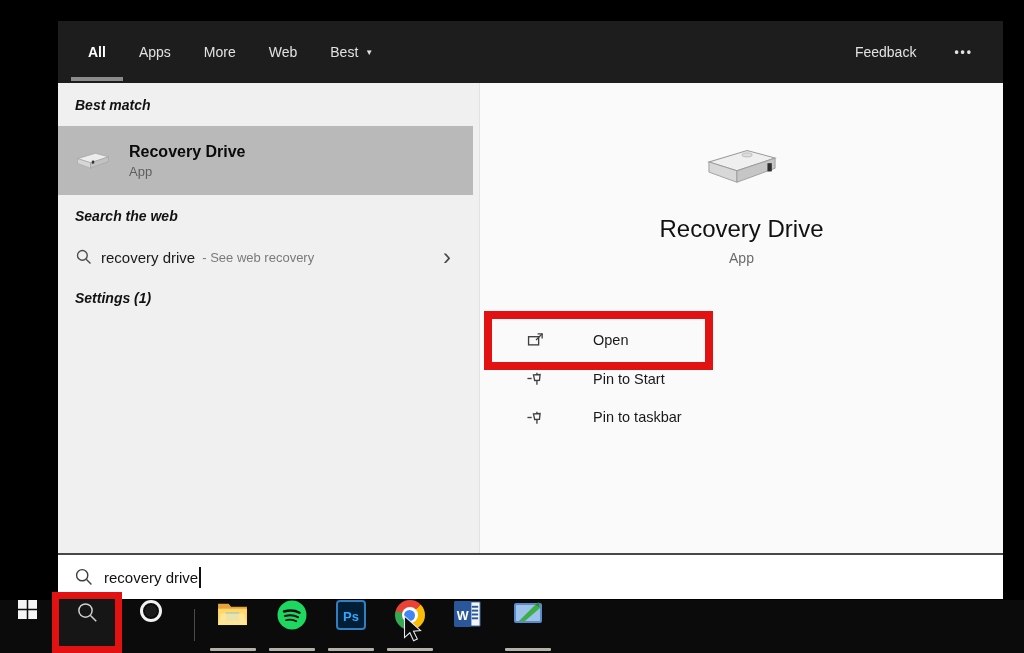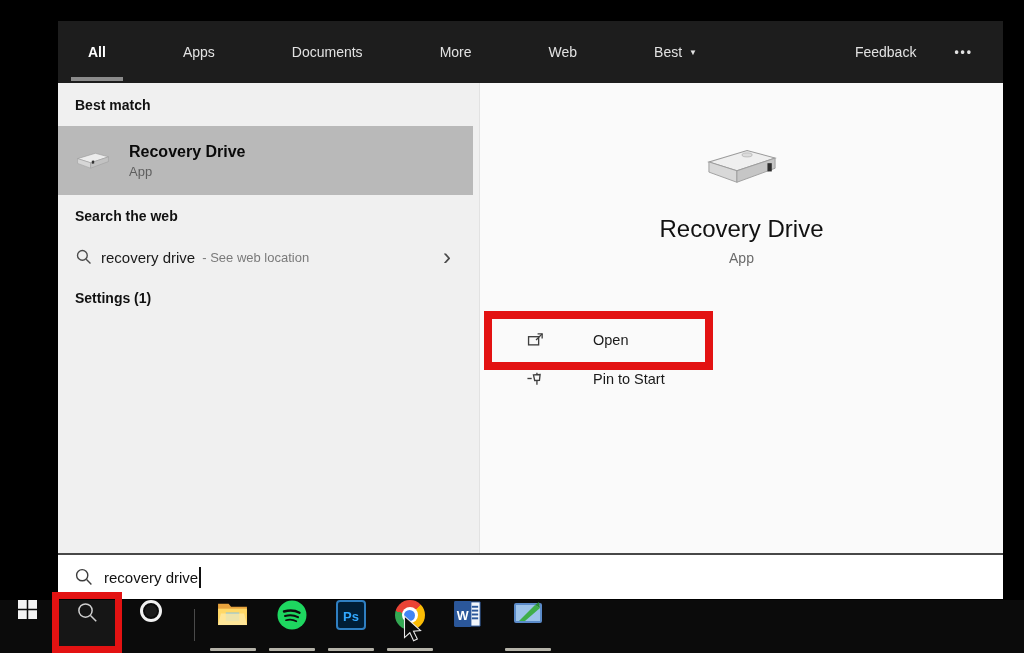--- a/index.html
+++ b/index.html
@@ -5,36 +5,36 @@
   * { margin:0; padding:0; box-sizing:border-box; }
   html,body { background:#000; }
   body { font-family:"Liberation Sans","DejaVu Sans",sans-serif; }
   .stage { position:relative; width:1024px; height:653px; background:#000; overflow:hidden; }
 
   
   .search-panel { position:absolute; left:58px; top:21px; width:945px; height:578px;
     display:flex; flex-direction:column; box-shadow:0 0 0 1px #000; }
 
   .panel-header { height:62px; background:#1d1d1d; display:flex; align-items:center;
-    padding:0 30px; flex-shrink:0;gap:44px; }
+    padding:0 30px; flex-shrink:0; }
   .tab { position:relative; height:100%; display:flex; align-items:center;
     color:#e2e2e2; font-size:14px; margin-right:33px; cursor:default; }
   .tab.active { color:#fff; font-weight:bold; }
   .tab.active::after { content:""; position:absolute; left:50%; transform:translateX(-50%);
     bottom:2px; width:52px; height:4px; background:#8b8b8b; }
   .tab .dd-arrow { font-size:8px; margin-left:7px; color:#e2e2e2; }
   .hdr-right { margin-left:auto; display:flex; align-items:center; }
   .feedback { color:#e2e2e2; font-size:14px; }
   .ellipsis { color:#e2e2e2; font-size:12px; letter-spacing:2px; margin-left:38px; font-weight:bold; }
 
   .panel-body { flex:1; display:flex; min-height:0; background:#fafafa; }
 
   
   .left-col { width:421px; background:#f0f0f0; flex-shrink:0; }
-  .section-heading { font-size:14px; font-weight:bold; color:#111; margin:14px 0 13px 17px; line-height:16px; }
+  .section-heading { font-size:14px; font-weight:bold; color:#111; margin:14px 0 13px 17px; line-height:16px;font-style:italic; }
   .best-match-row { height:69px; background:#b9b9b9; margin-right:6px; display:flex;
     align-items:center; padding-left:16px; }
   .bm-text { margin-left:17px; }
   .bm-title { font-size:16px; font-weight:bold; color:#0a0a0a; }
   .bm-sub { font-size:13px; color:#5e5e5e; margin-top:3px; }
   .heading-spaced { margin-top:13px; }
   .web-row { display:flex; align-items:center; height:40px; padding-left:17px; }
   .web-row .query { font-size:15px; color:#1a1a1a; margin-left:8px; }
   .web-row .hint { font-size:13px; color:#7a7a7a; margin-left:7px; }
   .web-row .chev { margin-left:auto; margin-right:28px; font-size:24px; color:#4a4a4a;
@@ -91,23 +91,20 @@
   <div class="search-panel">
 
     <div class="panel-header">
       <div class="tab active">
           <span>All</span>
         </div>
       <div class="tab">
           <span>Apps</span>
         </div>
       <div class="tab">
-          <span>Documents</span>
-        </div>
-      <div class="tab">
           <span>More</span>
         </div>
       <div class="tab">
           <span>Web</span>
         </div>
       <div class="tab">
         <span>Best</span>
         <span class="dd-arrow">▼</span>
       </div>
       <div class="hdr-right">
@@ -135,21 +132,21 @@
         </div>
 
         <div class="section-heading heading-spaced">Search the web</div>
 
         <div class="web-row">
           <svg width="18" height="18" viewBox="0 0 20 20">
             <circle cx="8.2" cy="8.2" r="5.4" fill="none" stroke="#4a4a4a" stroke-width="1.5"></circle>
             <line x1="12.4" y1="12.4" x2="17.2" y2="17.2" stroke="#4a4a4a" stroke-width="1.5"></line>
           </svg>
           <span class="query">recovery drive</span>
-          <span class="hint">- See web location</span>
+          <span class="hint">- See web recovery</span>
           <span class="chev">›</span>
         </div>
 
         <div class="section-heading heading-spaced">Settings (1)</div>
       </div>
 
       <div class="right-col">
         <div class="hero">
           <svg width="92" height="56" viewBox="0 0 64 44">
             <polygon points="6,18 36,9 58,15 28,25" fill="#efefef" stroke="#9a9a9a" stroke-width="0.8"></polygon>
@@ -176,20 +173,30 @@
           <div class="action-row">
             <span class="a-icon">
               <svg width="19" height="19" viewBox="0 0 20 20" fill="none" stroke="#3f3f3f" stroke-width="1.4">
                 <path d="M1.5 10 H6"></path>
                 <path d="M8 6 H15 L14 12 H9 Z" transform="rotate(-3 11 9)"></path>
                 <path d="M11.5 4 V6 M11.5 12 V16.5"></path>
               </svg>
             </span>
             <span class="action-label">Pin to Start</span>
           </div>
+          <div class="action-row">
+            <span class="a-icon">
+              <svg width="19" height="19" viewBox="0 0 20 20" fill="none" stroke="#3f3f3f" stroke-width="1.4">
+                <path d="M1.5 10 H6"></path>
+                <path d="M8 6 H15 L14 12 H9 Z" transform="rotate(-3 11 9)"></path>
+                <path d="M11.5 4 V6 M11.5 12 V16.5"></path>
+              </svg>
+            </span>
+            <span class="action-label">Pin to taskbar</span>
+          </div>
         </div>
 
         <div class="redbox-open"></div>
       </div>
     </div>
 
     <div class="search-bar">
       <svg width="20" height="20" viewBox="0 0 20 20">
         <circle cx="8.2" cy="8.2" r="5.6" fill="none" stroke="#3c3c3c" stroke-width="1.4"></circle>
         <line x1="12.6" y1="12.6" x2="17.4" y2="17.4" stroke="#3c3c3c" stroke-width="1.4"></line>

